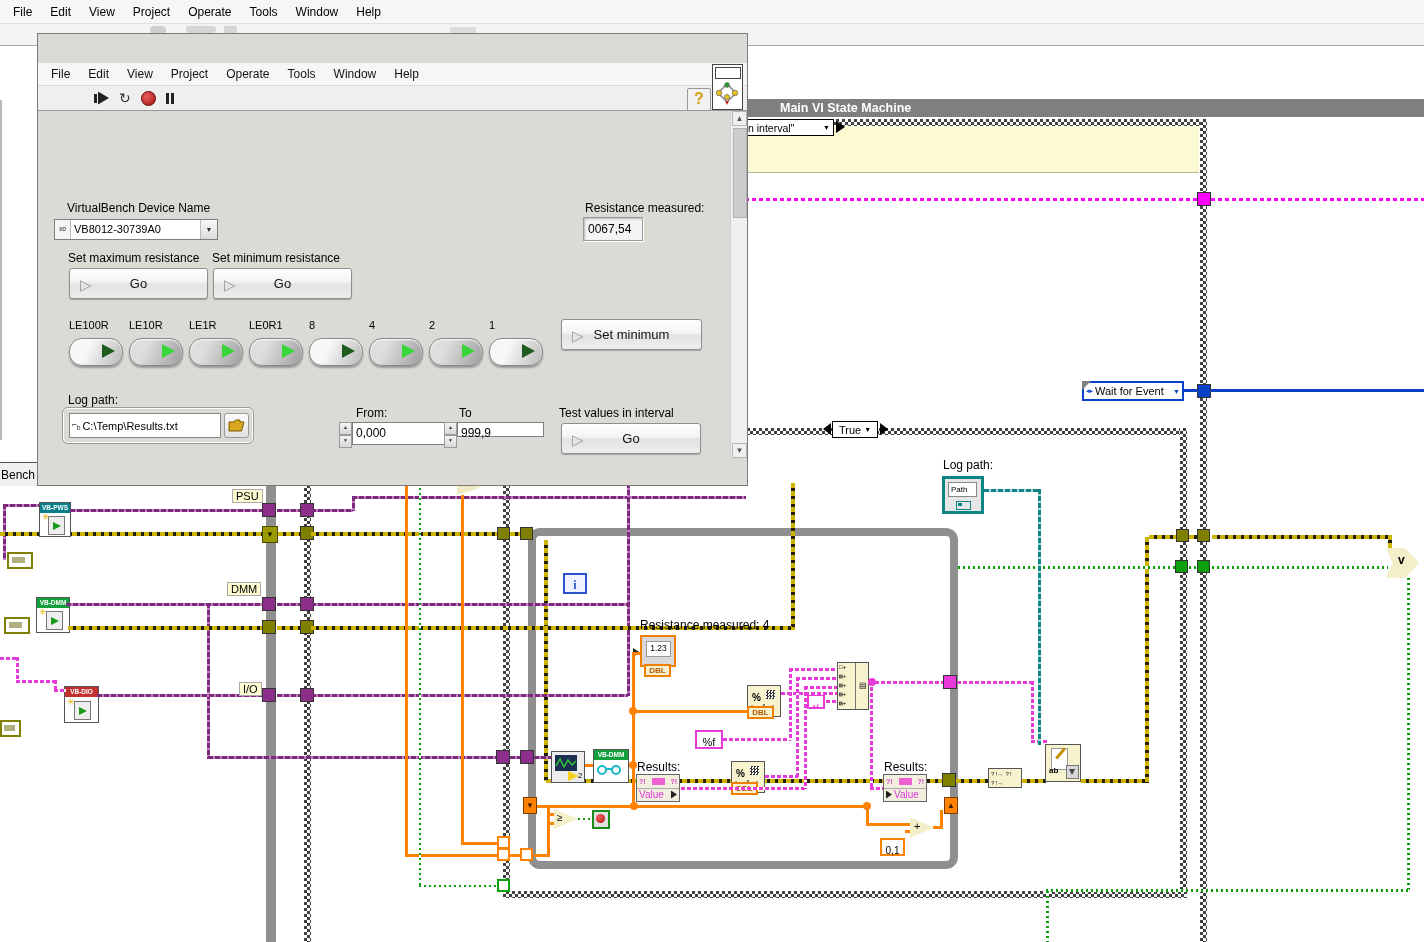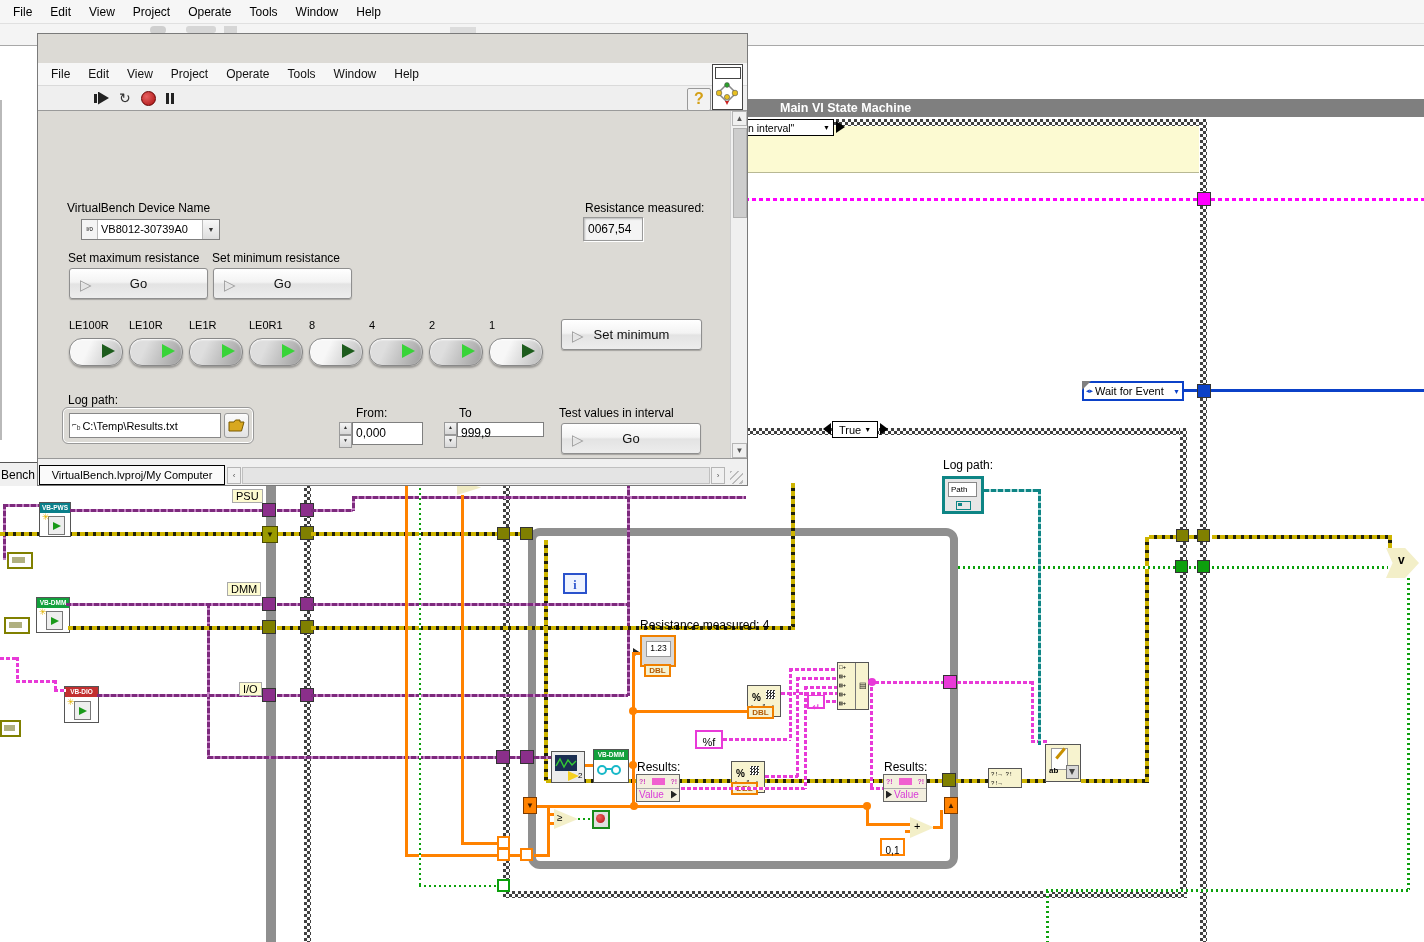--- a/index.html
+++ b/index.html
@@ -434,21 +434,21 @@
         <circle cx="19" cy="12" r="2.8" fill="#e8c020" stroke="#555" stroke-width=".6"></circle>
         <circle cx="11" cy="16" r="2.6" fill="#e8c020" stroke="#555" stroke-width=".6"></circle>
         <polygon points="9,20 13,20 11,24" fill="#cc2020"></polygon>
       </svg>
     </div>
 
     <div class="a" style="left:0;top:77px;width:692px;height:347px">
 
 
       <div class="lbl" style="left:29px;top:90px">VirtualBench Device Name</div>
-      <div class="a" style="left:43px;top:108px;width:139px;height:21px;background:#fff;border:1px solid #7f7f7f;display:flex;box-sizing:border-box">
+      <div class="a" style="left:16px;top:108px;width:164px;height:21px;background:#fff;border:1px solid #7f7f7f;display:flex;box-sizing:border-box">
         <div style="width:15px;border-right:1px solid #bbb;background:#f4f4f4;font:6px 'Liberation Sans',sans-serif;text-align:center;line-height:19px">I/0</div>
         <div style="flex:1;font:11px 'Liberation Sans',sans-serif;line-height:19px;padding-left:3px">VB8012-30739A0</div>
         <div style="width:16px;background:linear-gradient(#f8f8f8,#ddd);border-left:1px solid #bbb;font-size:7px;text-align:center;line-height:19px;color:#333">▼</div>
       </div>
 
       <div class="lbl" style="left:547px;top:90px">Resistance measured:</div>
       <div class="a" style="left:545px;top:106px;width:60px;height:24px;background:#f4f4f4;border:1px solid #9a9a9a;box-shadow:inset 1px 1px 2px rgba(0,0,0,.25),1px 1px 0 #fff;font:12px 'Liberation Sans',sans-serif;line-height:22px;padding-left:4px;box-sizing:border-box">0067,54</div>
 
       <div class="lbl" style="left:30px;top:140px">Set maximum resistance</div>
       <div class="lbl" style="left:174px;top:140px">Set minimum resistance</div>
@@ -493,41 +493,34 @@
               <path d="M1 3 L6 3 L7.5 1 L12 1 L12 3 L16 3 L13.5 12 L1 12 Z" fill="#d8a820" stroke="#7a5a00" stroke-width="1"></path>
             </svg>
         </div>
       </div>
 
       <div class="lbl" style="left:318px;top:295px">From:</div>
       <div class="spin" style="left:301px;top:311px">
           <div>▲</div>
           <div>▼</div>
         </div>
-      <div class="nfield" style="left:314px;top:311px;width:71px;height:23px">0,000</div>
+      <div class="nfield" style="left:314px;top:311px;width:105px;height:23px">0,000</div>
       <div class="lbl" style="left:421px;top:295px">To</div>
       <div class="spin" style="left:406px;top:311px">
           <div>▲</div>
           <div>▼</div>
         </div>
       <div class="nfield" style="left:419px;top:311px;width:87px;height:15px">999,9</div>
       <div class="lbl" style="left:521px;top:295px">Test values in interval</div>
       <div class="btn3d" style="left:523px;top:312px;width:140px;height:31px">
           <span class="ptri">▷</span>
           <span>Go</span>
         </div>
     </div>
 
     <div class="a" style="left:692px;top:77px;width:17px;height:347px;background:#f0f0f0;border-left:1px solid #cfcfcf;box-sizing:border-box">
       <div class="scrollbtn" style="left:1px;top:0;width:15px;height:15px;line-height:14px">▲</div>
       <div class="a" style="left:2px;top:17px;width:12px;height:88px;background:#cdcdcd;border:1px solid #b0b0b0"></div>
       <div class="scrollbtn" style="left:1px;bottom:0;width:15px;height:15px;line-height:14px">▼</div>
     </div>
 
-    <div class="a" style="left:0;top:424px;width:709px;height:27px;background:#f0f0f0;border-top:1px solid #999;box-sizing:border-box">
-      <div class="a" style="left:1px;top:6px;width:186px;height:20px;background:#fafafa;border:1px solid #000;box-sizing:border-box;text-align:center;font:11px 'Liberation Sans',sans-serif;line-height:18px;white-space:nowrap;overflow:hidden">VirtualBench.lvproj/My Computer</div>
-      <div class="scrollbtn" style="left:189px;top:8px;width:14px;height:17px;line-height:15px">‹</div>
-      <div class="a" style="left:204px;top:8px;width:468px;height:17px;background:#e4e4e4;border:1px solid #c0c0c0;box-sizing:border-box"></div>
-      <div class="scrollbtn" style="left:673px;top:8px;width:14px;height:17px;line-height:15px">›</div>
-      <div class="a" style="left:692px;top:12px;width:13px;height:13px;background:repeating-linear-gradient(135deg,#bbb 0 2px,transparent 2px 5px)"></div>
-    </div>
   </div>
 </div>
 
 </body></html>

